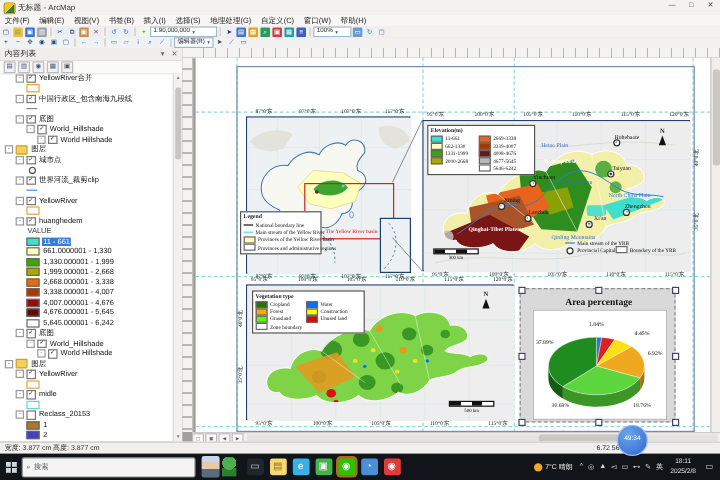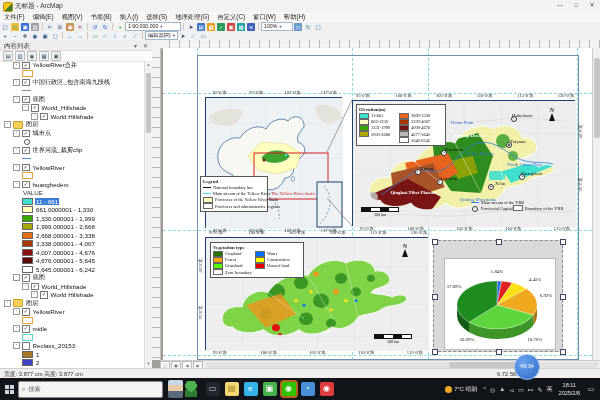--- a/index.html
+++ b/index.html
@@ -661,20 +661,21 @@
           <div class="n">N</div>
             <div class="tri"></div>
         </div>
         <div class="scalebar" style="left:168px;top:96px;">
           <div class="bar"></div>
           <div class="st">500 km</div>
         </div>
       <span class="axlbl" style="left: 10px; top: -8px;">95°0'东</span><span class="axlbl" style="left: 50.6px; top: -8px;">100°0'东</span><span class="axlbl" style="left: 91.2px; top: -8px;">105°0'东</span><span class="axlbl" style="left: 131.8px; top: -8px;">110°0'东</span><span class="axlbl" style="left: 172.4px; top: -8px;">115°0'东</span><span class="axlbl" style="left: 213px; top: -8px;">120°0'东</span><span class="axlbl" style="left: 14px; top: 112px;">95°0'东</span><span class="axlbl" style="left: 62.75px; top: 112px;">100°0'东</span><span class="axlbl" style="left: 111.5px; top: 112px;">105°0'东</span><span class="axlbl" style="left: 160.25px; top: 112px;">110°0'东</span><span class="axlbl" style="left: 209px; top: 112px;">115°0'东</span><span class="axside" style="top: 24.86px; transform: rotate(-90deg); left: -13px;">40°0'北</span><span class="axside" style="top: 72.32px; transform: rotate(-90deg); left: -13px;">35°0'北</span></div>
 
       <div id="pieFrame">
+        <div id="pieTitle">Area percentage</div>
         <div id="pieBox">
           <svg id="pieSvg" width="110" height="90" viewBox="0 0 110 90">
               <path d="M92,46 A40,24 0 0 1 88.40931226071942,55.938325465213616 L88.40931226071942,65.93832546521361 A40,24 0 0 0 92,56 Z" fill="#a87412"></path>
               <path d="M88.40931226071942,55.938325465213616 A40,24 0 0 1 24.042351792971814,63.16429918241754 L24.042351792971814,73.16429918241754 A40,24 0 0 0 88.40931226071942,65.93832546521361 Z" fill="#3d9427"></path>
               <path d="M24.042351792971814,63.16429918241754 A40,24 0 0 1 12,46 L12,56 A40,24 0 0 0 24.042351792971814,73.16429918241754 Z" fill="#135c13"></path>
               <path d="M52,46 L52,22 A40,24 0 0 1 56.58900246226005,22.158465227580383 Z" fill="#2E75D8" stroke="#fff" stroke-width="0.3"></path>
               <path d="M52,46 L56.58900246226005,22.158465227580383 A40,24 0 0 1 67.32032594513436,23.830120869600044 Z" fill="#E02020" stroke="#fff" stroke-width="0.3"></path>
               <path d="M52,46 L67.32032594513436,23.830120869600044 A40,24 0 0 1 81.39462968122736,29.722897416147344 Z" fill="#FFE014" stroke="#fff" stroke-width="0.3"></path>
               <path d="M52,46 L81.39462968122736,29.722897416147344 A40,24 0 0 1 88.40931226071942,55.938325465213616 Z" fill="#F0A81E" stroke="#fff" stroke-width="0.3"></path>
               <path d="M52,46 L88.40931226071942,55.938325465213616 A40,24 0 0 1 24.042351792971814,63.16429918241754 Z" fill="#5CD63C" stroke="#fff" stroke-width="0.3"></path>

